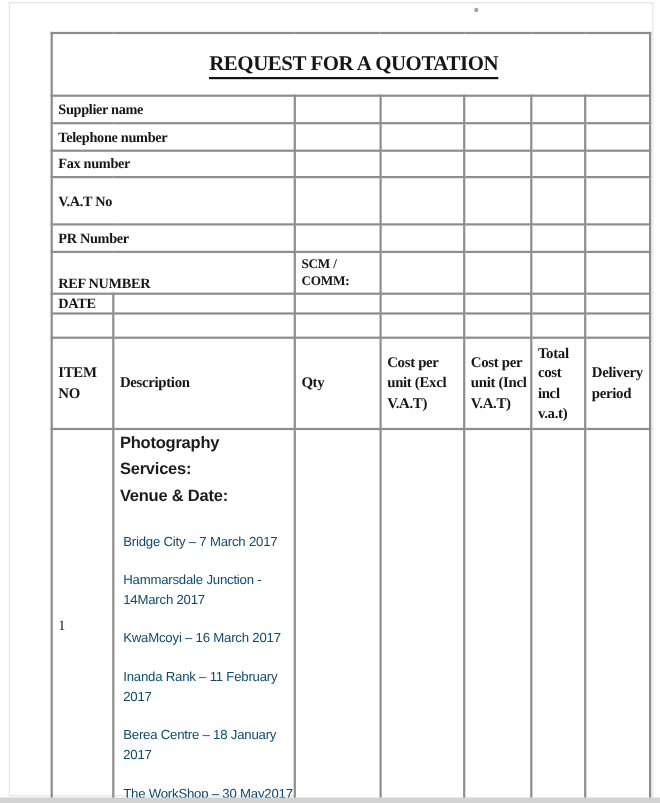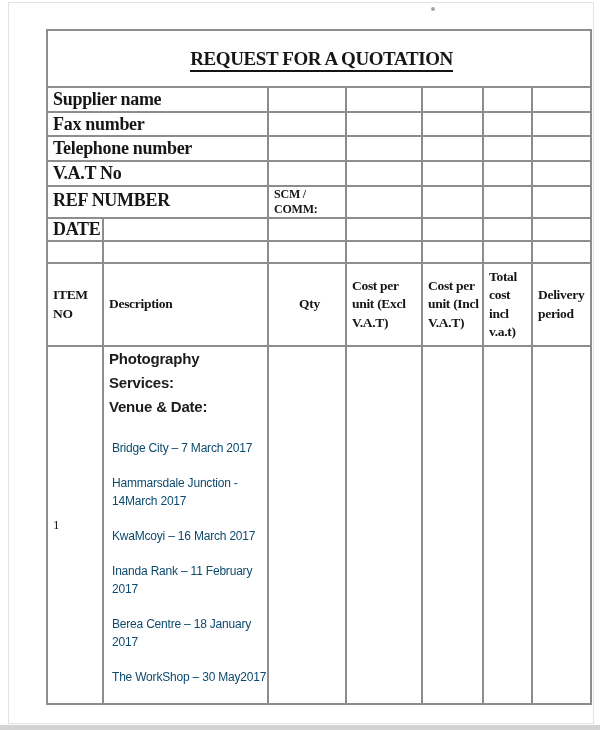--- a/index.html
+++ b/index.html
@@ -27,30 +27,30 @@
     overflow:hidden;
   }
   td.title-cell{
     text-align:center;height:55px;padding:0;
   }
   .title-text{
     font-size:19px;font-weight:bold;letter-spacing:-0.4px;
     border-bottom:2px solid #141414;padding-bottom:1px;
   }
   td.label-cell{
-    font-weight:bold;font-size:18px;letter-spacing:-0.3px;
+    font-weight:bold;font-size:13px;letter-spacing:-0.3px;
   }
   td.small-label{
     font-weight:bold;font-size:12px;letter-spacing:-0.2px;vertical-align:top;padding-top:2px;
   }
   td.head-cell{
     font-weight:bold;font-size:13.5px;letter-spacing:-0.3px;vertical-align:top;
     padding-top:3px;line-height:18.5px;
   }
-  td.head-qty{text-align:center;padding-left:0;margin-top:40px;}
+  td.head-qty{text-align:left;padding-left:0;margin-top:40px;}
   .prewrap{white-space:pre-line;}
   td.item-no{
     vertical-align:top;font-size:13px;padding-top:15px;padding-left:8px;
   }
   td.desc-cell{
     vertical-align:top;padding:40px 4px 0 9px;
     font-family:Liberation Sans, sans-serif;color:#222222;
   }
   .desc-title{
     font-weight:bold;font-size:15px;line-height:24px;letter-spacing:-0.2px;color:#1c1c1c;
@@ -87,47 +87,55 @@
     </tr>
 
     <tr style="height:25px">
       <td class="label-cell" colspan="2">Supplier name</td>
       <td class="fill-cell"></td>
       <td class="fill-cell"></td>
       <td class="fill-cell"></td>
       <td class="fill-cell"></td>
       <td class="fill-cell"></td>
     </tr>
+    <tr style="height:25px">
+      <td class="label-cell" colspan="2">Telephone number</td>
+      <td class="fill-cell"></td>
+      <td class="fill-cell"></td>
+      <td class="fill-cell"></td>
+      <td class="fill-cell"></td>
+      <td class="fill-cell"></td>
+    </tr>
     <tr style="height:24px">
       <td class="label-cell" colspan="2">Fax number</td>
       <td class="fill-cell"></td>
       <td class="fill-cell"></td>
       <td class="fill-cell"></td>
       <td class="fill-cell"></td>
       <td class="fill-cell"></td>
     </tr>
+    <tr style="height:43px">
+      <td class="label-cell" colspan="2">V.A.T No</td>
+      <td class="fill-cell"></td>
+      <td class="fill-cell"></td>
+      <td class="fill-cell"></td>
+      <td class="fill-cell"></td>
+      <td class="fill-cell"></td>
+    </tr>
     <tr style="height:25px">
-      <td class="label-cell" colspan="2">Telephone number</td>
-      <td class="fill-cell"></td>
-      <td class="fill-cell"></td>
-      <td class="fill-cell"></td>
-      <td class="fill-cell"></td>
-      <td class="fill-cell"></td>
-    </tr>
-    <tr style="height:25px">
-      <td class="label-cell" colspan="2">V.A.T No</td>
+      <td class="label-cell" colspan="2">PR Number</td>
       <td class="fill-cell"></td>
       <td class="fill-cell"></td>
       <td class="fill-cell"></td>
       <td class="fill-cell"></td>
       <td class="fill-cell"></td>
     </tr>
 
     <tr style="height:30px">
-      <td class="label-cell" colspan="2" style="vertical-align:top;padding-top:3px;">REF NUMBER</td>
+      <td class="label-cell" colspan="2" style="vertical-align:top;padding-top:20px;">REF NUMBER</td>
       <td class="small-label prewrap">SCM /
 COMM:</td>
       <td class="fill-cell"></td>
       <td class="fill-cell"></td>
       <td class="fill-cell"></td>
       <td class="fill-cell"></td>
     </tr>
 
     <tr style="height:18px">
       <td class="label-cell">DATE</td>

